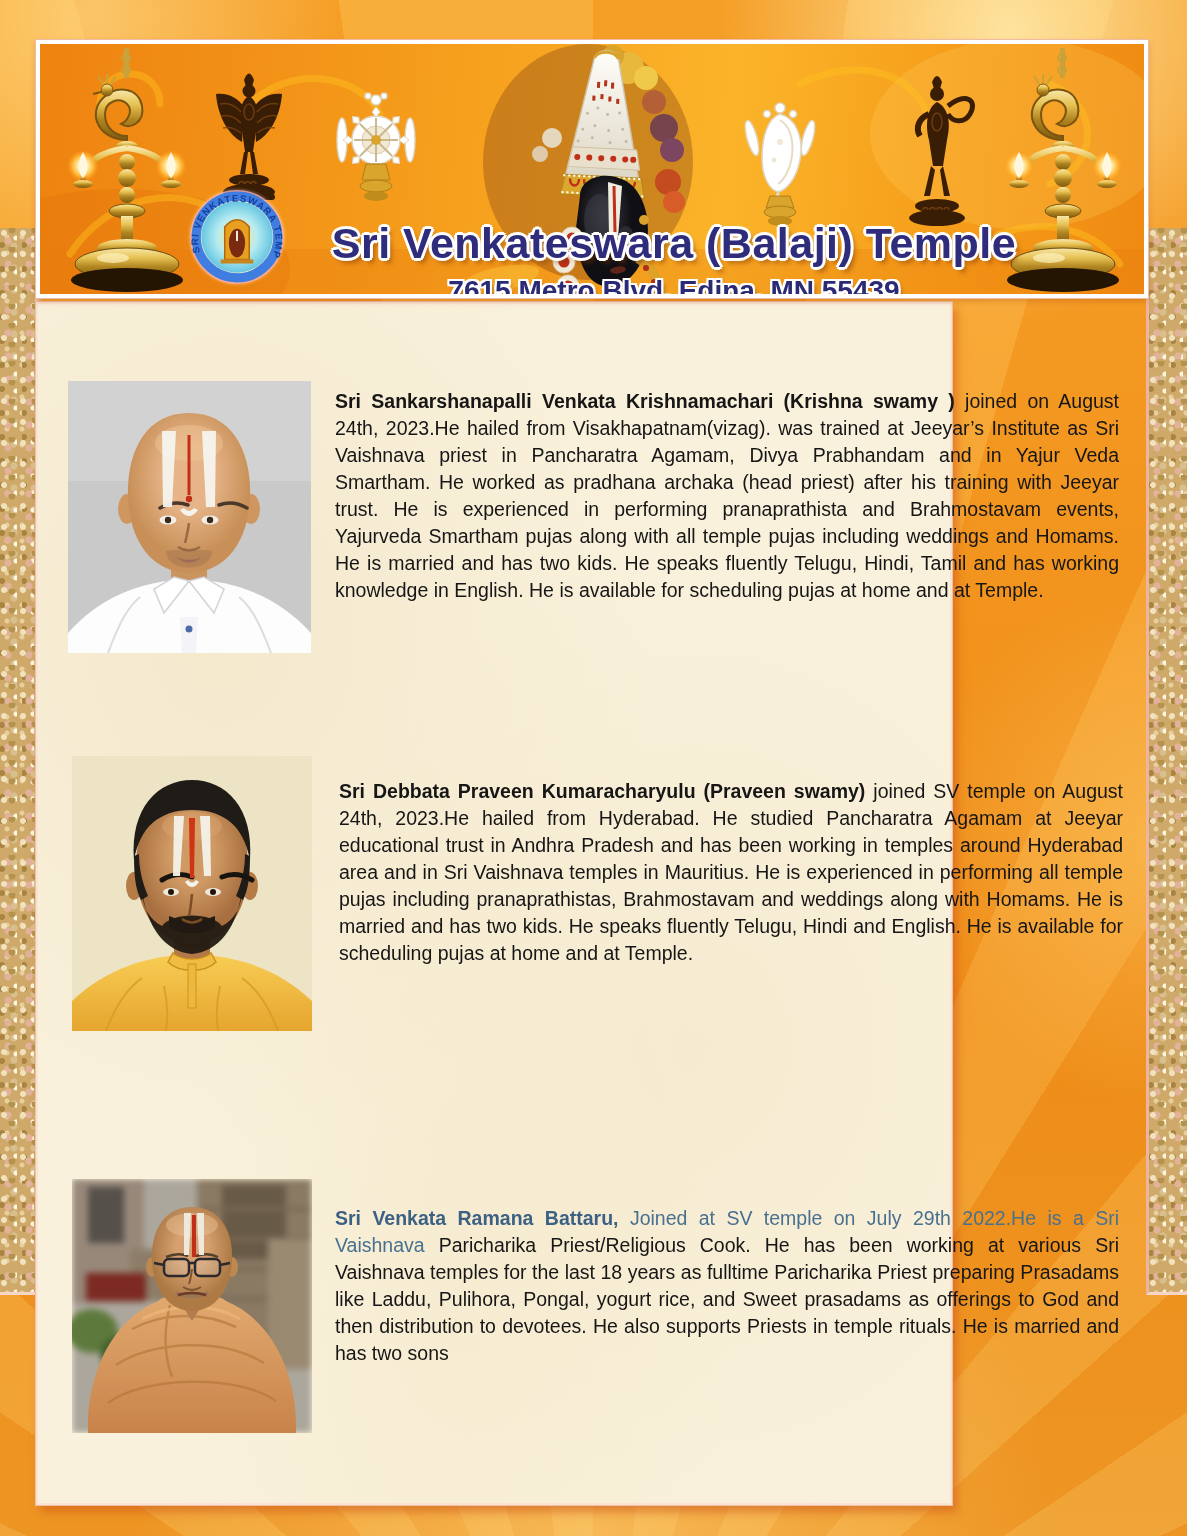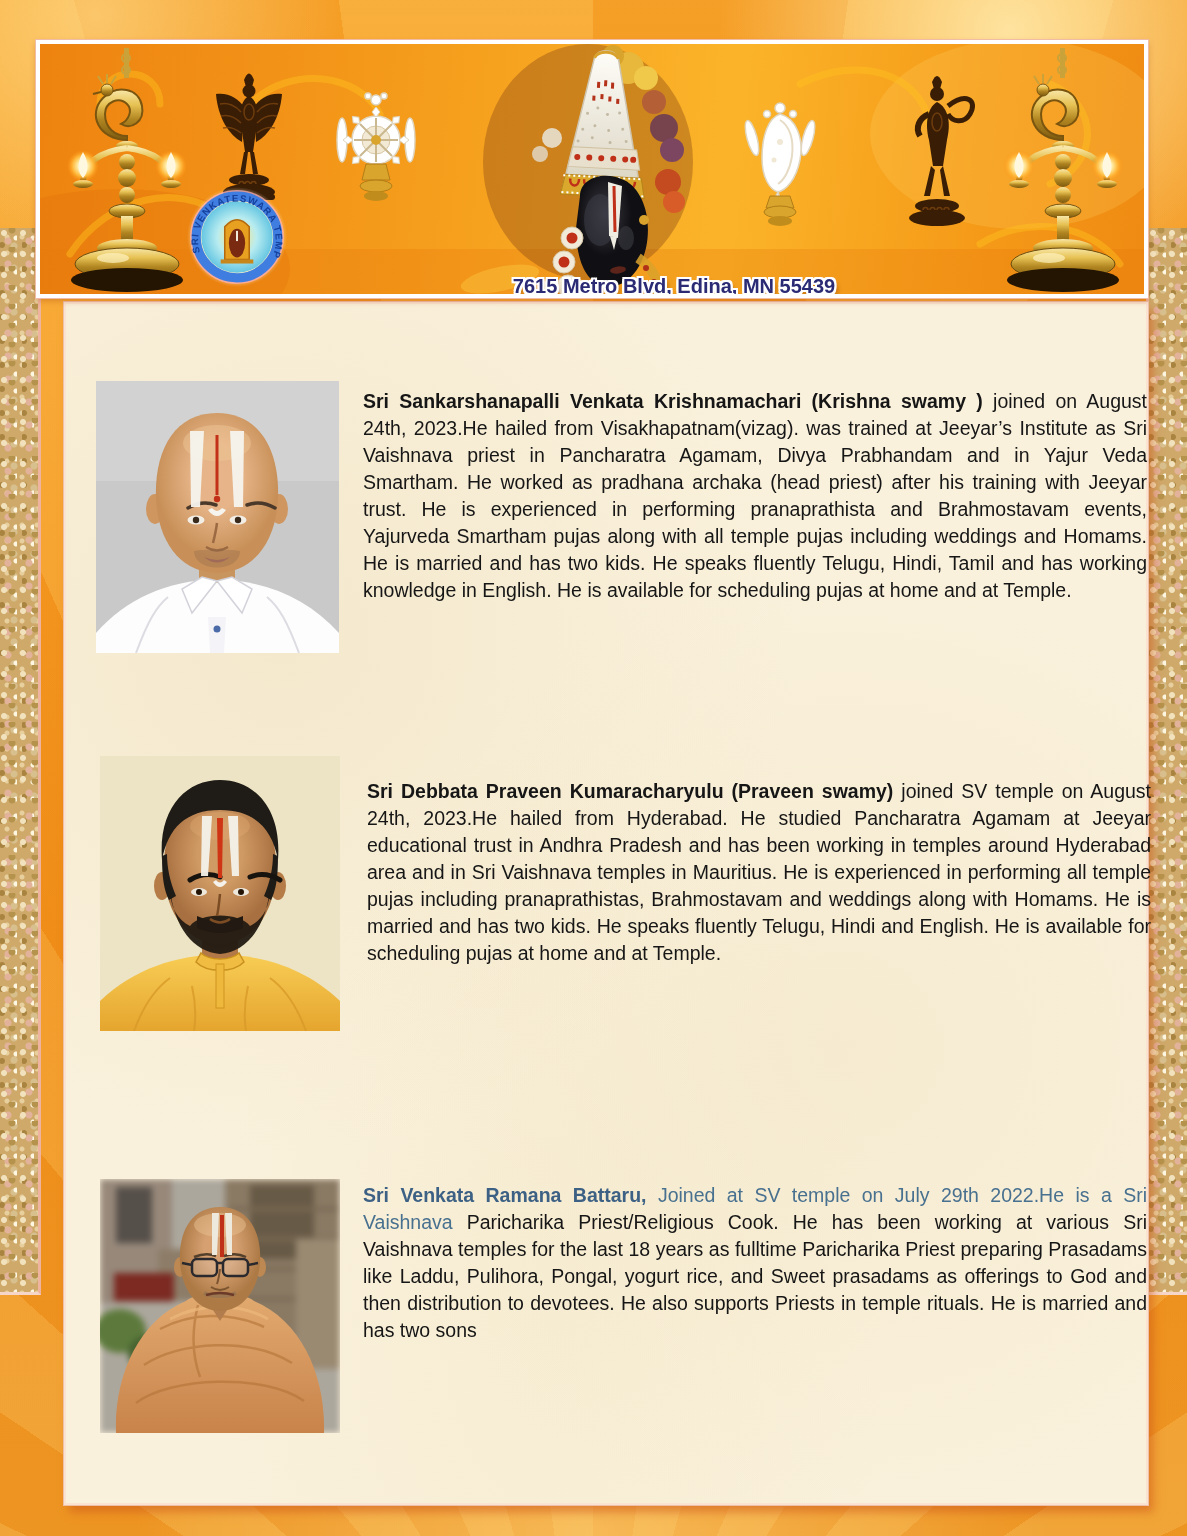--- a/index.html
+++ b/index.html
@@ -38,34 +38,33 @@
     background:linear-gradient(95deg,#ee8310 0%,#f59d1c 35%,#fbb42a 62%,#f59a18 85%,#ef8a12 100%);
   }
   .banner .abs{position:absolute;}
   .banner-title{
     position:absolute;left:246px;top:176px;width:776px;text-align:center;z-index:7;
     font-size:43px;font-weight:bold;letter-spacing:.5px;color:#2f2c7c;line-height:1.1;
     text-shadow:-2px -2px 0 #fff,2px -2px 0 #fff,-2px 2px 0 #fff,2px 2px 0 #fff,-3px 0 0 #fff,3px 0 0 #fff,0 -3px 0 #fff,0 3px 0 #fff,4px 5px 5px rgba(120,50,0,.55);
   }
   .banner-address{
     position:absolute;left:246px;top:231px;width:776px;text-align:center;z-index:7;
-    font-size:20px;font-weight:bold;color:#2b2a74;
+    font-size:28px;font-weight:bold;color:#2b2a74;
     text-shadow:-2px -2px 0 #fff,2px -2px 0 #fff,-2px 2px 0 #fff,2px 2px 0 #fff,-2px 0 0 #fff,2px 0 0 #fff,0 -2px 0 #fff,0 2px 0 #fff,3px 4px 4px rgba(120,50,0,.5);
   }
 
   .content-card{
-    position:absolute;left:36px;top:302px;width:1084px;height:1203px;box-sizing:border-box;z-index:2;
+    position:absolute;left:36px;top:302px;width:916px;height:1203px;box-sizing:border-box;z-index:2;
     background:
       radial-gradient(ellipse at 20% 28%, rgba(233,218,176,.35), transparent 42%),
       radial-gradient(ellipse at 72% 62%, rgba(236,222,182,.3), transparent 46%),
       radial-gradient(ellipse at 45% 85%, rgba(240,228,190,.3), transparent 40%),
       #faf1dc;
     border:2px solid #fbe3d2;
     box-shadow:0 0 0 1px #eec0aa, 5px 7px 9px rgba(205,85,25,.55);
-    margin-left:28px;
   }
   .photo{position:absolute;overflow:hidden;}
   .photo svg{display:block;}
   .bio{
     position:absolute;margin:0;font-size:19.5px;line-height:27px;text-align:justify;color:#161616;
   }
   .bio b{font-weight:bold;}
   .blue-b{color:#3d6184;font-weight:bold;}
   .blue-r{color:#48708f;}
 </style>
@@ -394,20 +393,21 @@
       <rect x="34" y="72" width="32" height="4" fill="#c8871a"></rect>
       <defs>
           <path id="logoArc" d="M 15,68 A 38,38 0 1 1 85,68"></path>
         </defs>
       <text font-size="9.5" font-weight="bold" fill="#15409c" letter-spacing="1" font-family="Liberation Sans, sans-serif">
         <textPath href="#logoArc" startOffset="2%">SRI VENKATESWARA TEMPLE</textPath>
       </text>
     </svg>
   </div>
 
+  <div class="banner-title">Sri Venkateswara (Balaji) Temple</div>
   <div class="banner-address">7615 Metro Blvd, Edina, MN 55439</div>
 </div>
 
 <div class="content-card">
 
   <div class="photo" style="left:30px;top:77px;width:243px;height:272px">
     <svg width="243" height="272" viewBox="0 0 243 272">
       <rect width="243" height="272" fill="#c9c9c9"></rect>
       <rect width="243" height="100" fill="#d2d2d2"></rect>
       <path d="M0,272 L0,252 C30,218 70,200 121,198 C172,200 212,218 243,252 L243,272 Z" fill="#fdfdfd"></path>
@@ -505,17 +505,17 @@
       <rect x="123" y="80" width="25" height="17" rx="5" fill="rgba(230,235,240,.18)" stroke="#2a2a2e" stroke-width="2.5"></rect>
       <path d="M117,84 H123 M92,86 L82,84 M148,86 L158,84" stroke="#2a2a2e" stroke-width="2.5" fill="none"></path>
       <path d="M120,90 C119,98 118,102 117,105 M111,108 q9,6 18,0" stroke="#7c5430" stroke-width="2" fill="none"></path>
       <path d="M104,114 C112,118 128,118 136,114" stroke="#7a6a58" stroke-width="4" opacity=".4" fill="none"></path>
       <path d="M106,116 Q120,112 134,116" stroke="#6b3a28" stroke-width="2.5" fill="none"></path>
       <path d="M112,34 L119,34 L117,76 L112,76 Z" fill="#eee9dd"></path>
       <path d="M125,34 L132,34 L132,76 L127,76 Z" fill="#eee9dd"></path>
       <rect x="120" y="36" width="4" height="42" fill="#c03018"></rect>
     </svg>
   </div>
-  <p class="bio" style="left:297px;top:878px;width:784px">
+  <p class="bio" style="left:297px;top:901px;width:784px">
     <b class="blue-b">Sri Venkata Ramana Battaru,</b><span class="blue-r"> Joined at SV temple on July 29th 2022.He is a Sri Vaishnava </span><span>Paricharika Priest/Religious Cook. He has been working at various Sri Vaishnava temples for the last 18 years as fulltime Paricharika Priest preparing Prasadams like Laddu, Pulihora, Pongal, yogurt rice, and Sweet prasadams as offerings to God and then distribution to devotees. He also supports Priests in temple rituals. He is married and has two sons</span>
   </p>
 
 </div>
 
 </body></html>

